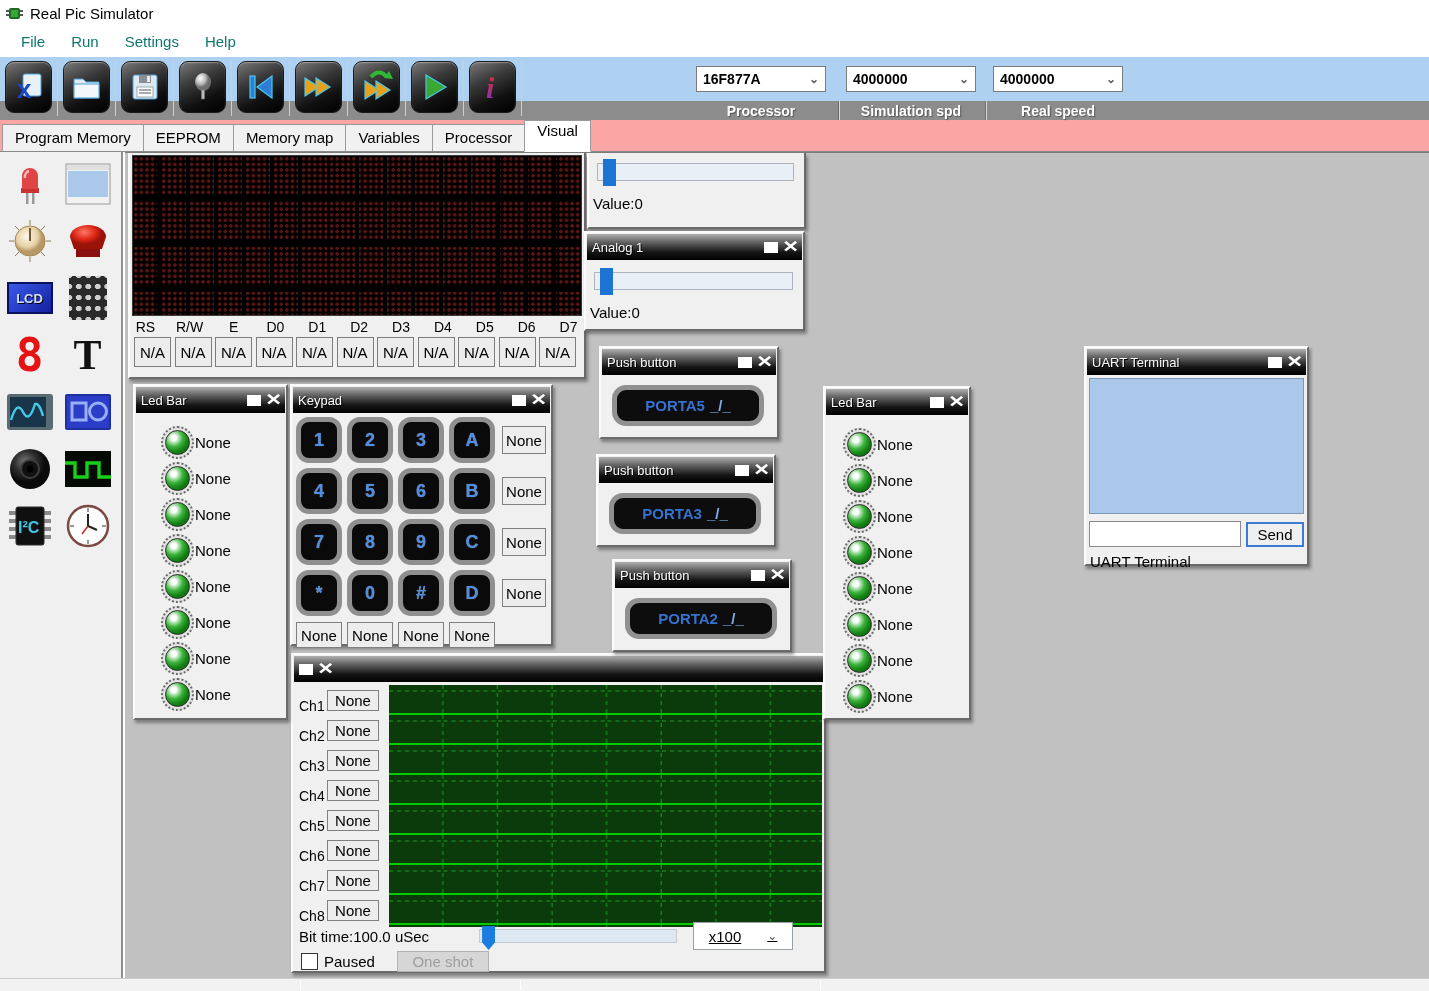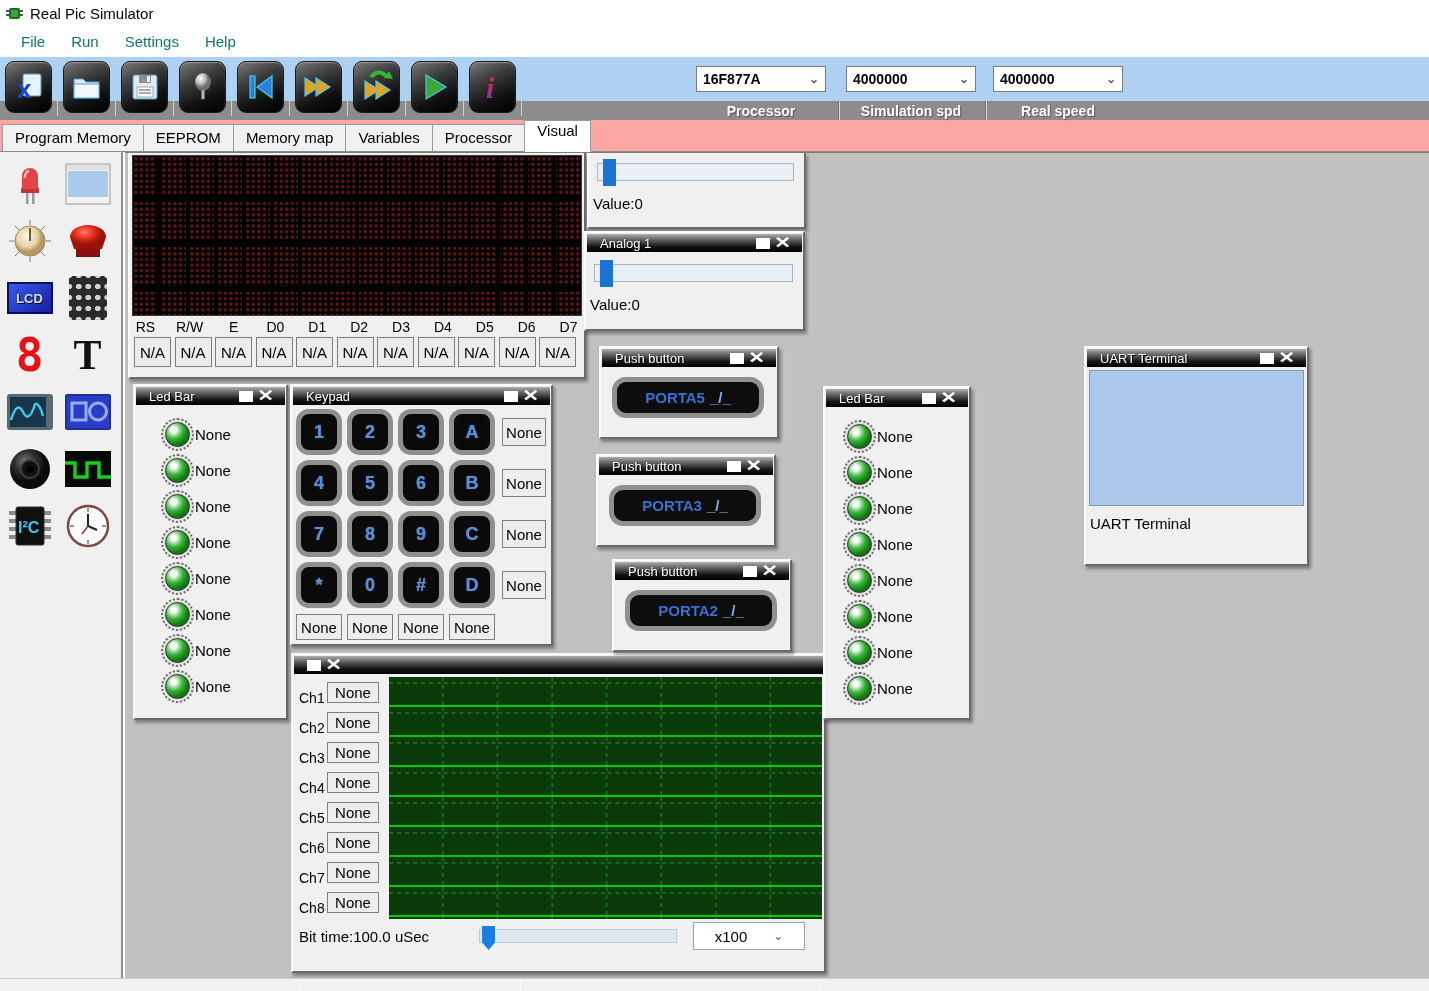--- a/index.html
+++ b/index.html
@@ -40,23 +40,23 @@
   .visual { position:absolute; top:152px; left:0; right:0; bottom:13px; }
   .palette { position:absolute; top:0; left:0; bottom:0; width:123px; background:#f0f0f0;
              border-right:2px solid #8f8f8f; padding:8px 6px; display:grid;
              grid-template-columns:52px 52px; grid-auto-rows:57px; justify-content:center; column-gap:6px; }
   .pitem { width:48px; height:48px; display:flex; align-items:center; justify-content:center; }
   .canvas { position:absolute; top:0; left:125px; right:0; bottom:0; background:#c1c1c1; border-top:1px solid #7c7c7c; }
 
   
   .win { position:absolute; background:#f0f0f0; border:2px solid;
          border-color:#fbfbfb #6a6a6a #6a6a6a #fbfbfb; box-shadow:2px 3px 3px rgba(0,0,0,.35); }
-  .win-title { height:18px; margin:1px;
+  .win-title { height:26px; margin:1px;
     background:linear-gradient(180deg,#b0b0b0 0,#6a6a6a 28%,#151515 70%,#000 100%);
-    color:#fff; font-size:13px; display:flex; align-items:center; padding:0 13px; gap:6px; }
+    color:#fff; font-size:13px; display:flex; align-items:center; padding:0 5px; gap:6px; }
   .win-title .t { flex:1; white-space:nowrap; overflow:hidden; text-shadow:1px 1px 0 #000; }
   .win-min { width:14px; height:11px; background:#fff; }
   .win-close { color:#fff; font-weight:bold; font-size:16px; line-height:14px; transform:scaleX(1.25); }
 
   
   .lcd-display { margin:2px; height:161px;
     background-color:#000;
     background-image:
       repeating-linear-gradient(90deg, transparent 0 24.4px, #000 24.4px 28.2px),
       repeating-linear-gradient(180deg, transparent 0 39px, #000 39px 45.4px),
@@ -95,22 +95,22 @@
   .pushbtn .ps { color:#7fb0ef; font-weight:bold; font-size:15px; }
 
   
   .chrow { display:flex; align-items:center; height:30px; }
   .chname { width:34px; font-size:14px; padding-left:6px;margin-top:12px; }
   .chbtn { width:52px; height:21px; }
   .fg-bottom { display:flex; align-items:center; }
   .fg-track { position:relative; width:198px; height:14px; background:#dde8f2; border:1px solid #c2cbd4; }
   .fg-thumb { position:absolute; left:2px; top:-4px; width:13px; height:24px; background:#1b7de0;
               clip-path:polygon(0 0,100% 0,100% 68%,50% 100%,0 68%); }
-  .fg-combo { width:112px; height:28px; background:#fff; border:1px solid #98a0a8; font-size:15px;
-              display:flex; align-items:center; justify-content:center; gap:26px; }
+  .fg-combo { width:100px; height:28px; background:#fff; border:1px solid #98a0a8; font-size:15px;
+              display:flex; align-items:center; justify-content:center; gap:26px;text-decoration:underline; }
   .checkbox { width:17px; height:17px; background:#fff; border:1px solid #333; }
   .disabledbtn { width:92px; height:21px; background:#d6d6d6; border:1px solid #b2b2b2; color:#9e9e9e;
                  font-size:15px; display:flex; align-items:center; justify-content:center; }
 
   
   .uart-display { margin:3px; height:136px; background:#a9c8ea; border:1px solid #7e97b4; }
   .uart-input { width:152px; height:26px; border:1px solid #8a8a8a; background:#fff; font-size:14px; padding:0 4px; }
   .uart-send { width:60px; height:25px; background:#efefef; border:2px solid #3a7bd5; font-size:15px;
                display:flex; align-items:center; justify-content:center; }
 
@@ -502,20 +502,25 @@
       <div class="fg-bottom" style="position:absolute;left:0;top:266px;width:100%;height:30px;">
         <span class="value-label" style="margin-left:6px;">Bit time:100.0 uSec</span>
         <div class="fg-track" style="margin-left:50px;">
           <div class="fg-thumb"></div>
         </div>
         <div class="fg-combo" style="margin-left:16px;">
           <span>x100</span>
           <span class="chev" style="color:#5a5a5a;font-size:12px;">⌄</span>
         </div>
       </div>
+      <div class="fg-bottom" style="position:absolute;left:0;top:294px;width:100%;height:24px;">
+        <div class="checkbox" style="margin-left:8px;"></div>
+        <span class="value-label" style="margin-left:6px;">Paused</span>
+        <div class="disabledbtn" style="margin-left:22px;">One shot</div>
+      </div>
     </div>
 
     <div class="win" style="left:8px;top:231px;width:155px;height:336px;">
       <div class="win-title">
         <span class="t">Led Bar</span>
         <span class="win-min"></span>
         <span class="win-close">✕</span>
       </div>
       <div style="padding-top:10px;">
         <div class="ledrow">
@@ -705,20 +710,24 @@
       </div>
     </div>
 
     <div class="win" style="left:959px;top:193px;width:225px;height:220px;">
       <div class="win-title">
         <span class="t">UART Terminal</span>
         <span class="win-min"></span>
         <span class="win-close">✕</span>
       </div>
       <div class="uart-display"></div>
+      <div style="display:flex;align-items:center;gap:5px;padding:4px 3px 0 3px;">
+        <input class="uart-input" value="" style="">
+        <div class="uart-send">Send</div>
+      </div>
       <div class="value-label" style="padding:6px 0 0 4px;">UART Terminal</div>
     </div>
 
   </div>
 </div>
 
 <div class="statusbar">
   <div class="sdiv" style="left:300px"></div>
   <div class="sdiv" style="left:520px"></div>
   <div class="sdiv" style="left:820px"></div>

